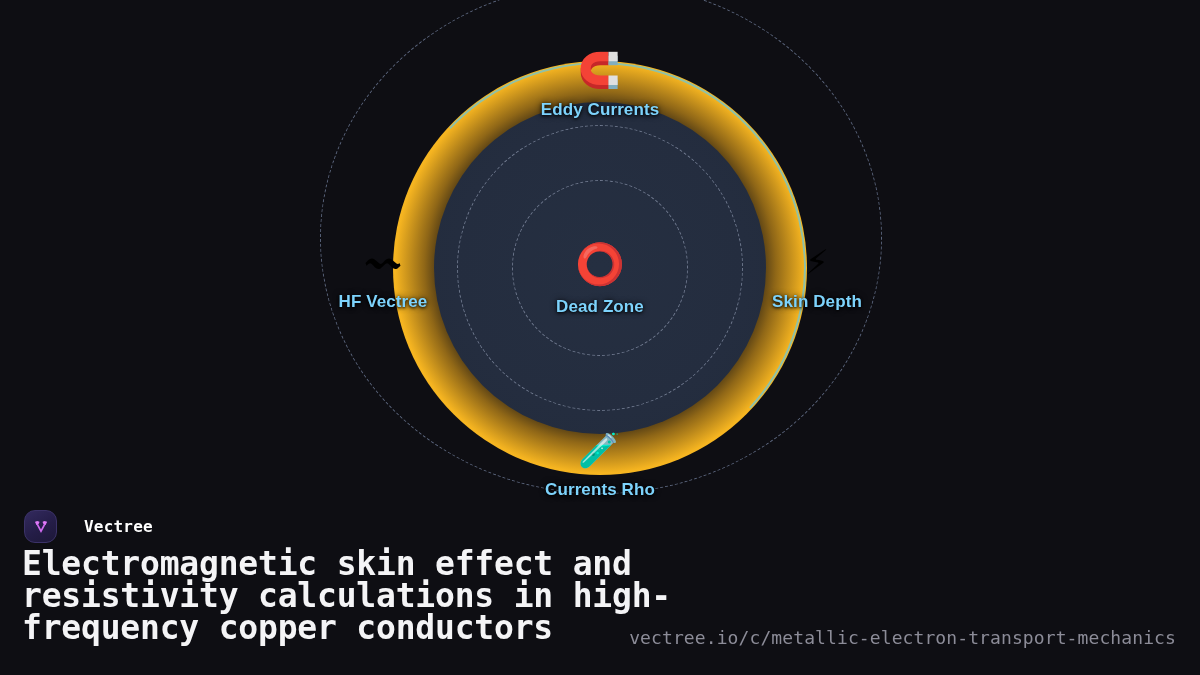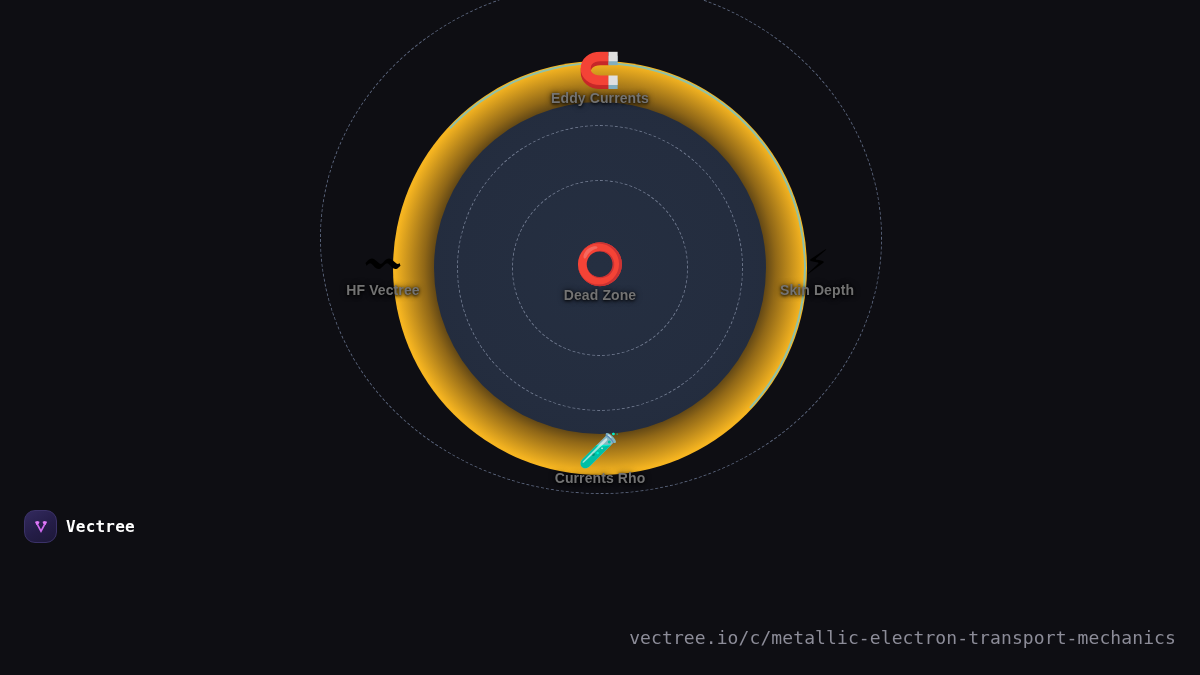--- a/index.html
+++ b/index.html
@@ -128,24 +128,24 @@
   }
   .node .glyph {
     display: block;
     font-size: 34px;
     line-height: 36px;
     height: 36px;
     font-family: "DejaVu Sans", sans-serif;
   }
   .node .node-label {
     display: block;
-    margin-top: 3px;
-    font-size: 14px;
+    margin-top: 13px;
+    font-size: 17px;
     font-weight: bold;
-    color: #737373;
+    color: #7dd3fc;
     letter-spacing: 0.1px;
     text-shadow: 0 1px 3px rgba(0,0,0,0.95), 0 0 6px rgba(0,0,0,0.8);
     font-family: "Liberation Sans", sans-serif;
   }
   .node.center .glyph { font-size: 40px; line-height: 42px; height: 42px; }
 
   .node.top    { left: 600px; top: 52px; }
   .node.left   { left: 383px; top: 244px; }
   .node.right  { left: 817px; top: 244px; }
   .node.bottom { left: 600px; top: 432px; }
@@ -158,21 +158,21 @@
     bottom: 0;
     width: 1200px;
     height: 175px;
   }
   .brand {
     position: absolute;
     left: 24px;
     top: 10px;
     display: flex;
     align-items: center;
-    gap: 9px;
+    gap: 27px;
   }
   .brand-mark {
     width: 33px;
     height: 33px;
     border-radius: 11px;
     background: linear-gradient(150deg, #332a5e 0%, #241d47 55%, #1d1838 100%);
     border: 1px solid #3b3268;
     display: flex;
     align-items: center;
     justify-content: center;
@@ -262,17 +262,18 @@
             <path d="M13.8 7.2 L12.5 5.3"></path>
             <path d="M13.8 7.2 L15.1 5.2"></path>
           </g>
           <circle cx="6.3" cy="5.6" r="1.5" fill="#e07cf7"></circle>
           <circle cx="13.7" cy="5.6" r="1.5" fill="#e07cf7"></circle>
         </svg>
       </span>
       <span class="brand-name">Vectree</span>
     </div>
 
+    <div class="headline">Electromagnetic skin effect and resistivity calculations in high-frequency copper conductors</div>
 
     <div class="url">vectree.io/c/metallic-electron-transport-mechanics</div>
   </div>
 
 </div>
 
 </body></html>

